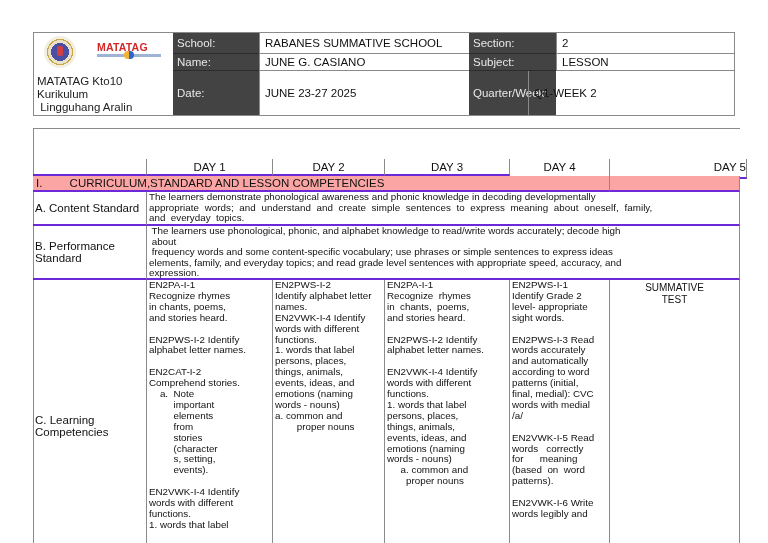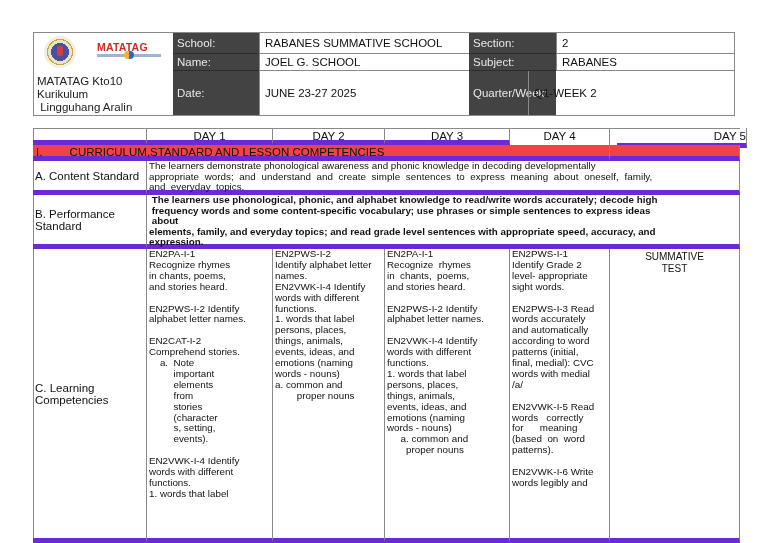--- a/index.html
+++ b/index.html
@@ -22,23 +22,23 @@
   .kurikulum div { white-space: pre; }
 
   .lbl { position: absolute; background: #434343; color: #e8e8e8; font-size: 11.5px;
          padding-left: 4px; display: flex; align-items: center; box-sizing: border-box;
          border-bottom: 1px solid #2c2c2c; }
   .val { position: absolute; font-size: 11.5px; padding-left: 5px; display: flex; align-items: center;
          box-sizing: border-box; border-bottom: 1px solid #8a8a8a; border-left: 1px solid #8a8a8a; color: #111; }
 
   
   .main { position: absolute; left: 33px; top: 128px; width: 707px; }
-  .cell { position: absolute; box-sizing: border-box; border-right: 1px solid #8a8a8a; border-bottom: 5px solid #6d28d9; }
+  .cell { position: absolute; box-sizing: border-box; border-right: 1px solid #8a8a8a; border-bottom: 2px solid #6d28d9; margin-top: 31px; }
   .daycell { font-size: 11.5px; text-align: center; line-height: 16px; }
-  .section { background: #ef4444; font-size: 11.5px; line-height: 15px; }
+  .section { background: #fca5a5; font-size: 11.5px; line-height: 15px; }
   .rowlabel { font-size: 11.5px; line-height: 12px; display: flex; align-items: center; padding-left: 2px; }
   .span-text { font-size: 9.8px; line-height: 10.6px; padding-left: 2px; padding-right: 14px; text-align: justify; }
   .comp { font-size: 9.8px; line-height: 10.9px; padding: 0 2px; white-space: pre-wrap; }
   .summ { font-size: 10px; text-align: center; line-height: 12px; padding-top: 2px; }
 </style>
 </head>
 <body>
 
 <div class="hdr">
   <div class="logo-cell">
@@ -52,23 +52,23 @@
       <div> Lingguhang Aralin</div>
     </div>
   </div>
 
   <div class="lbl" style="left:139px; top:0; width:86px; height:21px;">School:</div>
   <div class="val" style="left:225px; top:0; width:210px; height:21px;">RABANES SUMMATIVE SCHOOL</div>
   <div class="lbl" style="left:435px; top:0; width:87px; height:21px;">Section:</div>
   <div class="val" style="left:522px; top:0; width:178px; height:21px;">2</div>
 
   <div class="lbl" style="left:139px; top:21px; width:86px; height:17px;">Name:</div>
-  <div class="val" style="left:225px; top:21px; width:210px; height:17px;">JOEL G. SCHOOL</div>
+  <div class="val" style="left:225px; top:21px; width:210px; height:17px;">JUNE G. CASIANO</div>
   <div class="lbl" style="left:435px; top:21px; width:87px; height:17px;">Subject:</div>
-  <div class="val" style="left:522px; top:21px; width:178px; height:17px;">RABANES</div>
+  <div class="val" style="left:522px; top:21px; width:178px; height:17px;">LESSON</div>
 
   <div class="lbl" style="left:139px; top:38px; width:86px; height:44px; border-bottom:none;">Date:</div>
   <div class="val" style="left:225px; top:38px; width:210px; height:44px; border-bottom:none;">JUNE 23-27 2025</div>
   <div class="lbl" style="left:435px; top:38px; width:87px; height:44px; border-bottom:none;">Quarter/Week:</div>
   <div class="val" style="left:494px; top:38px; width:178px; height:44px; border-bottom:none;">Q1-WEEK 2</div>
 </div>
 
 <div class="main">
 
   <div class="abs" style="left:0; top:0; width:707px; height:1px; background:#8a8a8a;"></div>
@@ -91,24 +91,24 @@
   <div class="cell span-text" style="left:114px; top:33px; width:593px; height:34px;">
     <div style="white-space:pre;">The learners demonstrate phonological awareness and phonic knowledge in decoding developmentally</div>
     <div style="white-space:pre; letter-spacing:0.05px;">appropriate  words;  and  understand  and  create  simple  sentences  to  express  meaning  about  oneself,  family,</div>
     <div style="white-space:pre;">and  everyday  topics.</div>
   </div>
 
   <div class="cell rowlabel" style="left:0; top:67px; width:114px; height:54px; flex-direction:column; align-items:flex-start; justify-content:center;">
     <div>B. Performance</div>
     <div>Standard</div>
   </div>
-  <div class="cell span-text" style="left:114px; top:67px; width:593px; height:54px;font-weight:bold;">
+  <div class="cell span-text" style="left:114px; top:67px; width:593px; height:54px;">
     <div style="white-space:pre;"> The learners use phonological, phonic, and alphabet knowledge to read/write words accurately; decode high</div>
+    <div style="white-space:pre;"> about</div>
     <div style="white-space:pre;"> frequency words and some content-specific vocabulary; use phrases or simple sentences to express ideas</div>
-    <div style="white-space:pre;"> about</div>
     <div style="white-space:pre;">elements, family, and everyday topics; and read grade level sentences with appropriate speed, accuracy, and</div>
     <div style="white-space:pre;">expression.</div>
   </div>
 
   <div class="cell rowlabel" style="left:0; top:121px; width:114px; height:294px; flex-direction:column; align-items:flex-start; justify-content:center;">
     <div>C. Learning</div>
     <div>Competencies</div>
   </div>
   <div class="cell comp" style="left:114px; top:121px; width:126px; height:294px;"><div style="white-space: pre; min-height: 10.9px;">EN2PA-I-1</div><div style="white-space: pre; min-height: 10.9px;">Recognize rhymes</div><div style="white-space: pre; min-height: 10.9px;">in chants, poems,</div><div style="white-space: pre; min-height: 10.9px;">and stories heard.</div><div style="white-space: pre; min-height: 10.9px;"></div><div style="white-space: pre; min-height: 10.9px;">EN2PWS-I-2 Identify</div><div style="white-space: pre; min-height: 10.9px;">alphabet letter names.</div><div style="white-space: pre; min-height: 10.9px;"></div><div style="white-space: pre; min-height: 10.9px;">EN2CAT-I-2</div><div style="white-space: pre; min-height: 10.9px;">Comprehend stories.</div><div style="white-space: pre; min-height: 10.9px;">    a.  Note</div><div style="white-space: pre; min-height: 10.9px;">         important</div><div style="white-space: pre; min-height: 10.9px;">         elements</div><div style="white-space: pre; min-height: 10.9px;">         from</div><div style="white-space: pre; min-height: 10.9px;">         stories</div><div style="white-space: pre; min-height: 10.9px;">         (character</div><div style="white-space: pre; min-height: 10.9px;">         s, setting,</div><div style="white-space: pre; min-height: 10.9px;">         events).</div><div style="white-space: pre; min-height: 10.9px;"></div><div style="white-space: pre; min-height: 10.9px;">EN2VWK-I-4 Identify</div><div style="white-space: pre; min-height: 10.9px;">words with different</div><div style="white-space: pre; min-height: 10.9px;">functions.</div><div style="white-space: pre; min-height: 10.9px;">1. words that label</div></div>
   <div class="cell comp" style="left:240px; top:121px; width:112px; height:294px;"><div style="white-space: pre; min-height: 10.9px;">EN2PWS-I-2</div><div style="white-space: pre; min-height: 10.9px;">Identify alphabet letter</div><div style="white-space: pre; min-height: 10.9px;">names.</div><div style="white-space: pre; min-height: 10.9px;">EN2VWK-I-4 Identify</div><div style="white-space: pre; min-height: 10.9px;">words with different</div><div style="white-space: pre; min-height: 10.9px;">functions.</div><div style="white-space: pre; min-height: 10.9px;">1. words that label</div><div style="white-space: pre; min-height: 10.9px;">persons, places,</div><div style="white-space: pre; min-height: 10.9px;">things, animals,</div><div style="white-space: pre; min-height: 10.9px;">events, ideas, and</div><div style="white-space: pre; min-height: 10.9px;">emotions (naming</div><div style="white-space: pre; min-height: 10.9px;">words - nouns)</div><div style="white-space: pre; min-height: 10.9px;">a. common and</div><div style="white-space: pre; min-height: 10.9px;">        proper nouns</div></div>

